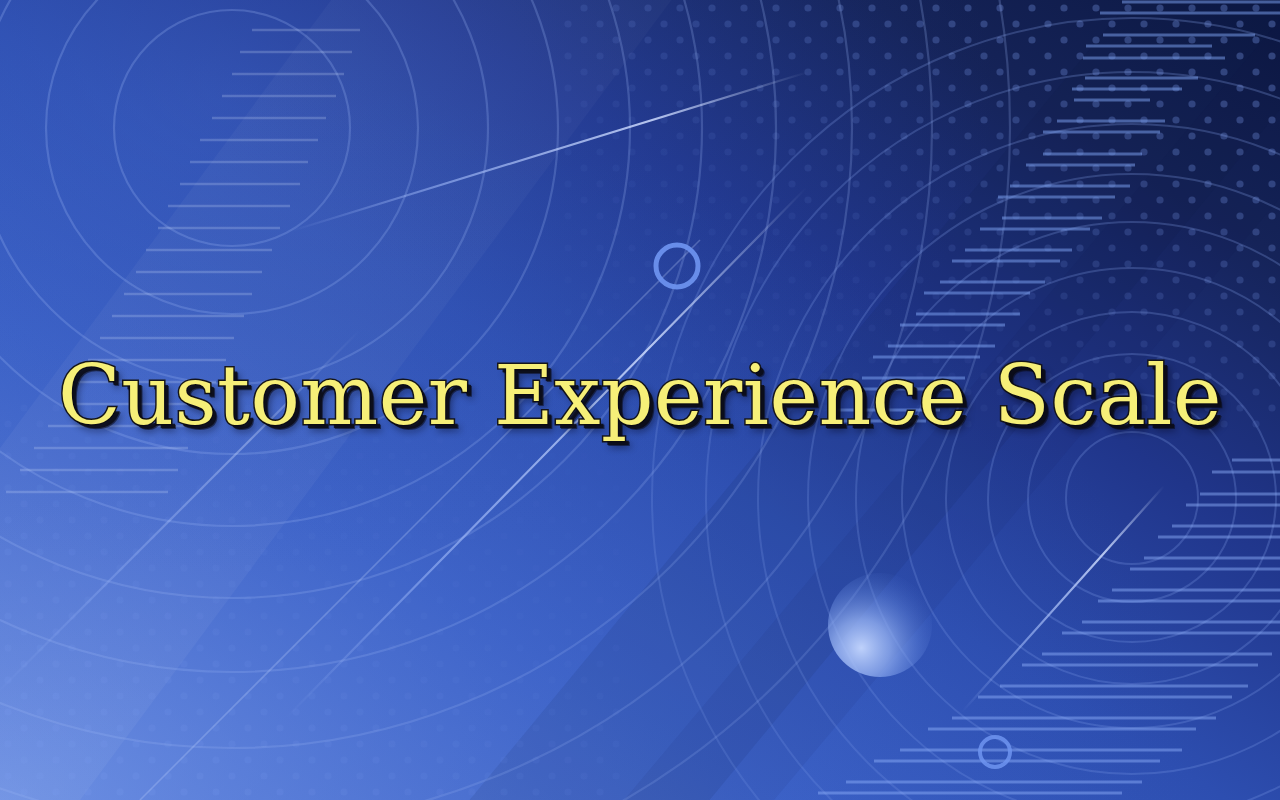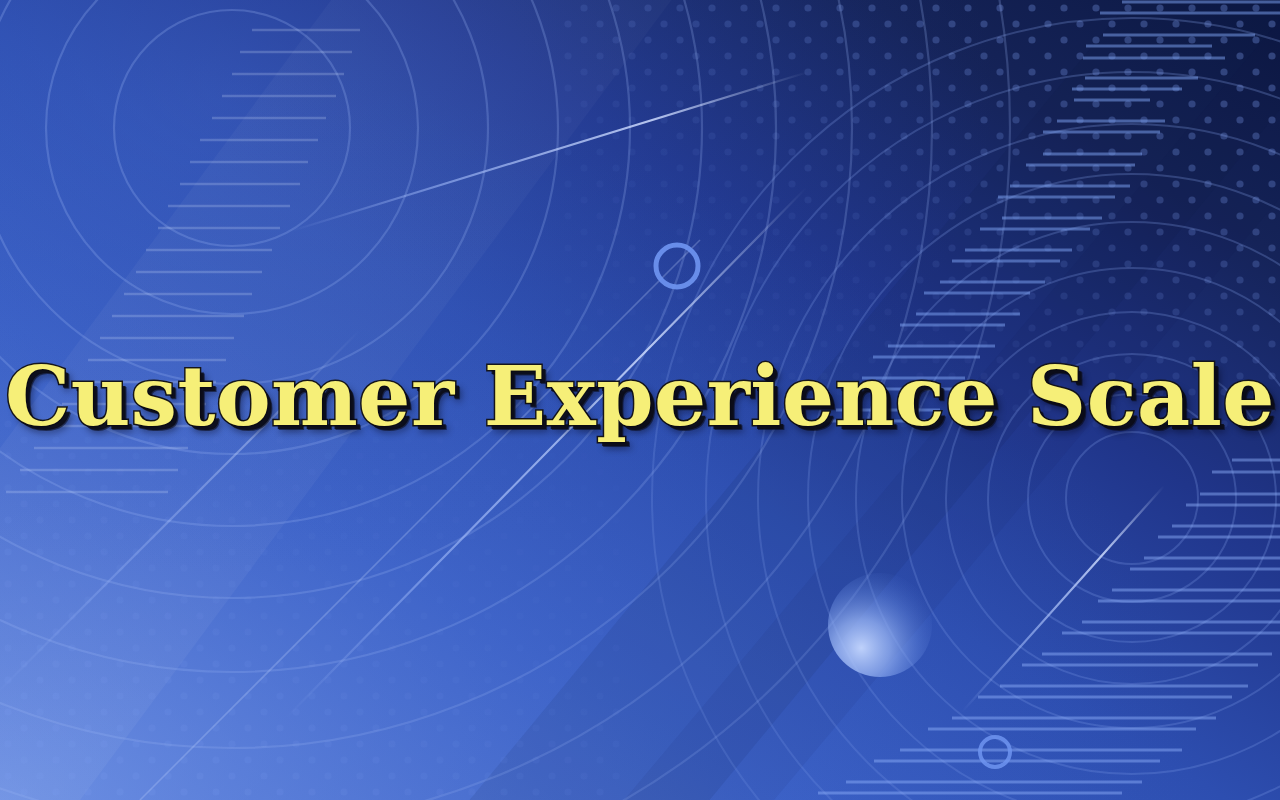--- a/index.html
+++ b/index.html
@@ -31,21 +31,21 @@
     position:absolute;
     inset:0;
     display:flex;
     align-items:center;
     justify-content:center;
     z-index:5;
   }
 
   #banner-title {
     font-family:"DejaVu Serif", "Liberation Serif", serif;
-    font-weight:700;
+    font-weight:400;
     font-size:82px;
     line-height:1;
     letter-spacing:0.5px;
     color:#F6EF78;
     white-space:nowrap;
     -webkit-text-stroke:3px #16161a;
     paint-order:stroke fill;
     text-shadow:
        4px 4px 0 rgba(10,10,20,0.85),
        5px 5px 0 rgba(10,10,20,0.55),

